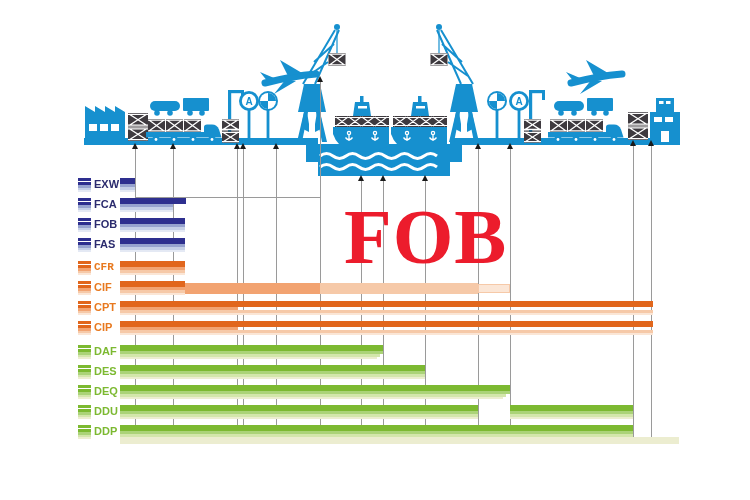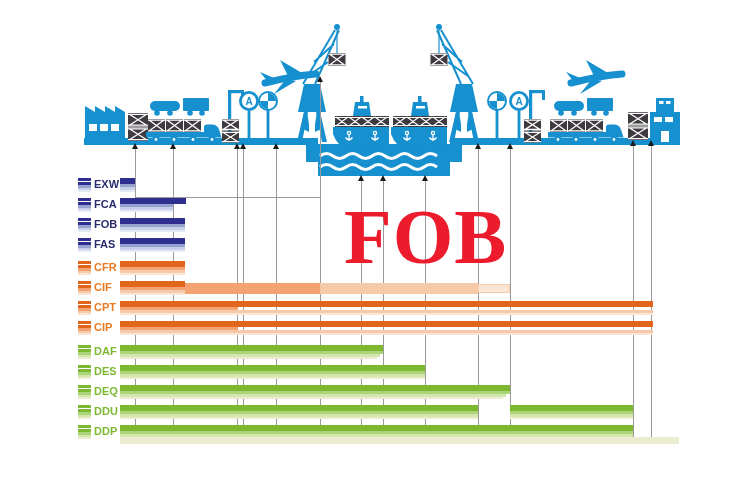--- a/index.html
+++ b/index.html
@@ -259,21 +259,21 @@
       <div class="stripe" style="left: 120px; top: 247px; width: 65px; height: 2.5px; background: rgb(197, 207, 231);"></div>
       <div class="stripe" style="left: 120px; top: 249.5px; width: 65px; height: 2.5px; background: rgb(228, 233, 244);"></div>
       <div class="swatch" style="left: 78px; top: 261px;">
         <div style="top: 0px; height: 3px; background: rgb(225, 102, 28);"></div>
         <div style="top: 3px; height: 1.2px; background: rgb(255, 255, 255);"></div>
         <div style="top: 4.2px; height: 2.8px; background: rgb(225, 102, 28);"></div>
         <div style="top: 7px; height: 2.5px; background: rgb(242, 163, 113);"></div>
         <div style="top: 9.5px; height: 2px; background: rgb(246, 201, 168);"></div>
         <div style="top: 11.5px; height: 2px; background: rgb(251, 230, 214);"></div>
       </div>
-      <div class="row-label" style="left: 94px; top: 260px; color: rgb(232, 121, 31);">CFR</div>
+      <div class="row-label" style="left: 94px; top: 260px; color: rgb(232, 121, 31); font-family: Liberation Mono, monospace;">CFR</div>
       <div class="stripe" style="left: 120px; top: 261px; width: 65px; height: 5.5px; background: rgb(225, 102, 28);"></div>
       <div class="stripe" style="left: 120px; top: 266.5px; width: 65px; height: 3.5px; background: rgb(242, 163, 113);"></div>
       <div class="stripe" style="left: 120px; top: 270px; width: 65px; height: 2.5px; background: rgb(246, 201, 168);"></div>
       <div class="stripe" style="left: 120px; top: 272.5px; width: 65px; height: 2.5px; background: rgb(251, 230, 214);"></div>
       <div class="swatch" style="left: 78px; top: 281px;">
         <div style="top: 0px; height: 3px; background: rgb(225, 102, 28);"></div>
         <div style="top: 3px; height: 1.2px; background: rgb(255, 255, 255);"></div>
         <div style="top: 4.2px; height: 2.8px; background: rgb(225, 102, 28);"></div>
         <div style="top: 7px; height: 2.5px; background: rgb(242, 163, 113);"></div>
         <div style="top: 9.5px; height: 2px; background: rgb(246, 201, 168);"></div>

